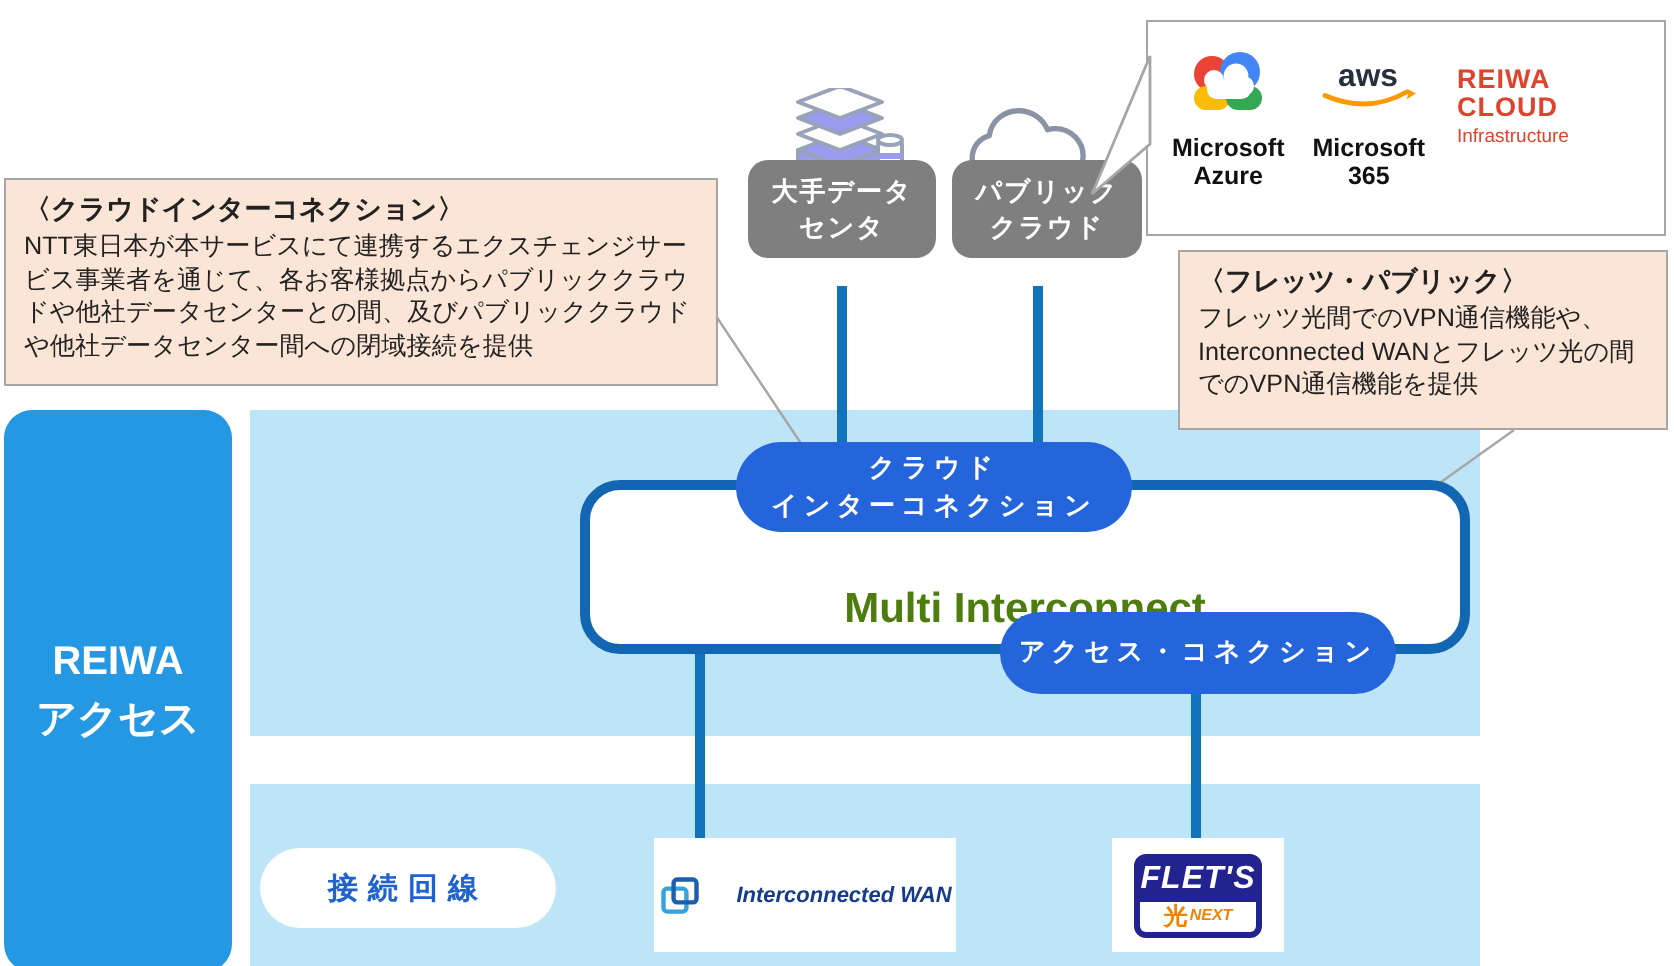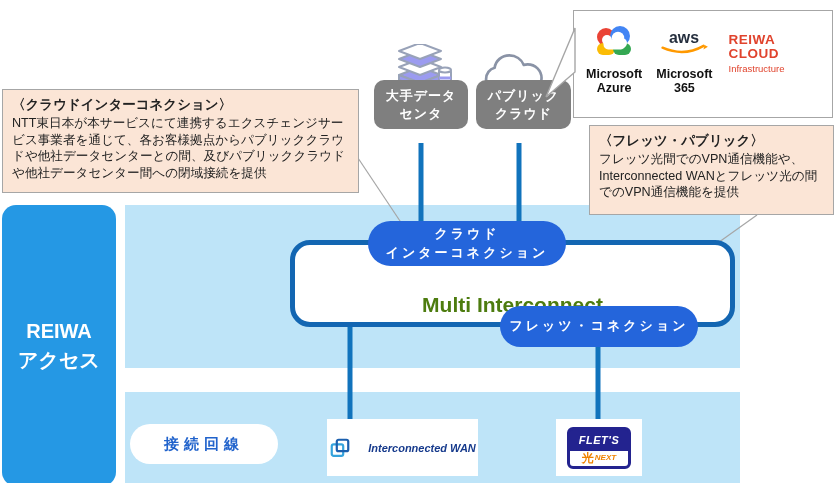--- a/index.html
+++ b/index.html
@@ -69,21 +69,21 @@
 
   
   .wan-box{position:absolute;left:327px;top:419px;width:151px;height:57px;background:#fff;z-index:4;
     display:flex;align-items:center;justify-content:center;gap:17px;}
   .wan-text{color:#163A8C;font-weight:bold;font-style:italic;font-size:11px;}
   .flets-box{position:absolute;left:556px;top:419px;width:86px;height:57px;background:#fff;z-index:4;
     display:flex;align-items:center;justify-content:center;}
   .flets-logo{width:64px;height:42px;border:3px solid #23238F;border-radius:6px;background:#23238F;
     box-sizing:border-box;display:flex;flex-direction:column;overflow:hidden;}
   .flets-top{flex:1;display:flex;align-items:center;justify-content:center;color:#fff;
-    font-style:italic;font-weight:bold;font-size:11px;letter-spacing:.5px;}
+    font-style:italic;font-weight:bold;font-size:16px;letter-spacing:.5px;}
   .flets-bottom{height:15px;background:#fff;display:flex;align-items:center;justify-content:center;gap:1px;}
   .flets-hikari{color:#F08300;font-weight:bold;font-size:12px;line-height:1;}
   .flets-next{color:#F08300;font-weight:bold;font-style:italic;font-size:8px;line-height:1;}
 </style>
 </head>
 <body>
 
 <div class="canvas">
 
   <div class="panel panel1"></div>
@@ -166,21 +166,21 @@
   <div class="gnode dc ml">大手データ
 センタ</div>
   <div class="gnode pc ml">パブリック
 クラウド</div>
 
   <div class="multi-box">
     <div class="label">Multi Interconnect</div>
   </div>
   <div class="pill-blue pill-cloudic ml">クラウド
 インターコネクション</div>
-  <div class="pill-blue pill-fletsc">フレッツ・コネクション</div>
+  <div class="pill-blue pill-fletsc">アクセス・コネクション</div>
 
   <div class="pill-white pill-accessline">接続回線</div>
 
   <div class="wan-box">
     <svg width="22" height="22" viewBox="0 0 24 24">
       <rect x="3" y="8" width="12.5" height="12.5" rx="2" fill="none" stroke="#35A3DC" stroke-width="2.4"></rect>
       <rect x="8.5" y="3" width="12.5" height="12.5" rx="2" fill="none" stroke="#1B5FAE" stroke-width="2.4"></rect>
     </svg>
     <span class="wan-text">Interconnected WAN</span>
   </div>

